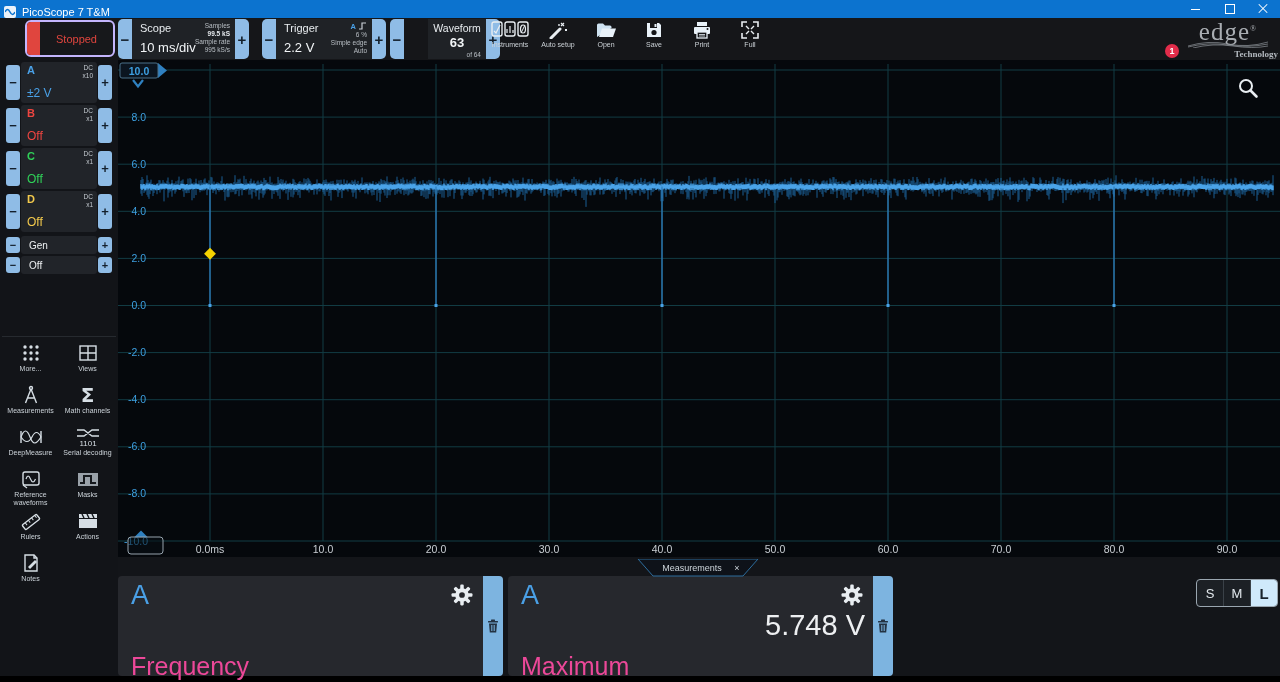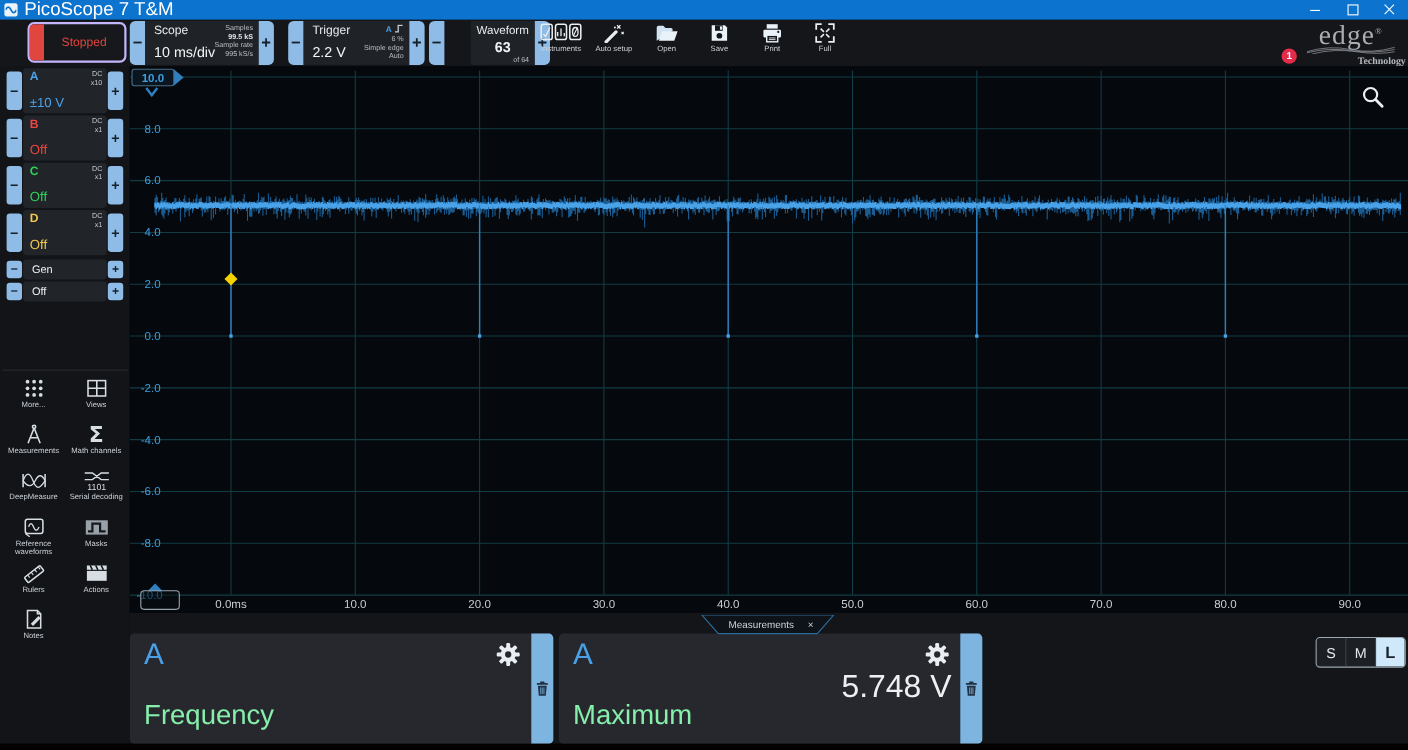--- a/index.html
+++ b/index.html
@@ -1,20 +1,20 @@
 <!DOCTYPE html>
 <html><head>
 <meta charset="utf-8">
 <style>
   html,body{margin:0;padding:0;}
   body{width:1280px;height:682px;background:#000;position:relative;overflow:hidden;
        font-family:"Liberation Sans",sans-serif;-webkit-font-smoothing:antialiased;}
   
   .titlebar{position:absolute;left:0;top:0;width:1280px;height:18px;background:#0c73cf;
-            display:flex;align-items:center;color:#fff;font-size:17px;}
+            display:flex;align-items:flex-end;color:#fff;font-size:11px;}
   .appicon{width:12px;height:12px;margin:0 6px 0 4px;background:#eaf2fa;border-radius:2px;position:relative;}
   .appicon svg{position:absolute;left:1px;top:1px;}
   .wctl{position:absolute;top:0;height:18px;width:30px;display:flex;align-items:center;justify-content:center;}
   .wmin{right:70px}.wmax{right:35px}.wclose{right:2px}
   .minbar{width:9px;height:1px;background:#fff;}
   .maxbox{width:8px;height:8px;border:1px solid #fff;}
   .closex{width:10px;height:10px;position:relative}
   .closex:before,.closex:after{content:"";position:absolute;left:-1px;top:4px;width:12px;height:1px;background:#fff;}
   .closex:before{transform:rotate(45deg)}.closex:after{transform:rotate(-45deg)}
   
@@ -71,21 +71,21 @@
   .chart svg text{font-family:"Liberation Sans",sans-serif;}
   
   .bottombar{position:absolute;left:118px;top:557px;width:1162px;height:119px;background:#131519;}
   .mtab{position:absolute;left:637px;top:559px;z-index:4;}
   .mcard{position:absolute;top:576px;width:385px;height:100px;background:#26282d;border-radius:4px;z-index:3;}
   .mstrip{position:absolute;right:0;top:0;width:20px;height:100%;background:#7db4e0;border-radius:0 4px 4px 0;
           display:flex;align-items:center;justify-content:center;}
   .mchan{position:absolute;left:13px;top:4px;font-size:27px;color:#4aa0e6;}
   .mgear{position:absolute;right:30px;top:8px;}
   .mvalue{position:absolute;right:28px;top:33px;font-size:29px;color:#edeff1;}
-  .mname{position:absolute;left:13px;top:60px;font-size:25px;color:#86efac;}
+  .mname{position:absolute;left:13px;top:76px;font-size:25px;color:#ec4899;}
   .sml{position:absolute;left:1196px;top:579px;display:flex;border:1px solid #9aa6b0;border-radius:4px;
        overflow:hidden;background:#1c2025;z-index:4;}
   .smlbtn{width:26px;height:26px;display:flex;align-items:center;justify-content:center;font-size:13px;
           color:#e2e8ed;border-right:1px solid #3a4148;}
   .smlbtn:last-child{border-right:none;}
   .smlbtn.sel{background:#cfe9fb;color:#18222c;font-weight:bold;font-size:15px;}
 </style>
 </head>
 <body>
 
@@ -221,21 +221,21 @@
   </div>
 </div>
 
 <div class="sidebar">
 
   <div class="chcard" style="top:2px">
     <div class="chm">−</div>
     <div class="chbody">
       <span class="chletter" style="color:#4aa0e6">A</span>
       <span class="chcoup"><span>DC</span><br><span>x10</span></span>
-      <span class="chval" style="color:#4aa0e6">±10 V</span>
+      <span class="chval" style="color:#4aa0e6">±2 V</span>
     </div>
     <div class="chp">+</div>
   </div>
 
   <div class="chcard" style="top:45px">
     <div class="chm">−</div>
     <div class="chbody">
       <span class="chletter" style="color:#ee4540">B</span>
       <span class="chcoup"><span>DC</span><br><span>x1</span></span>
       <span class="chval" style="color:#ee4540">Off</span>

